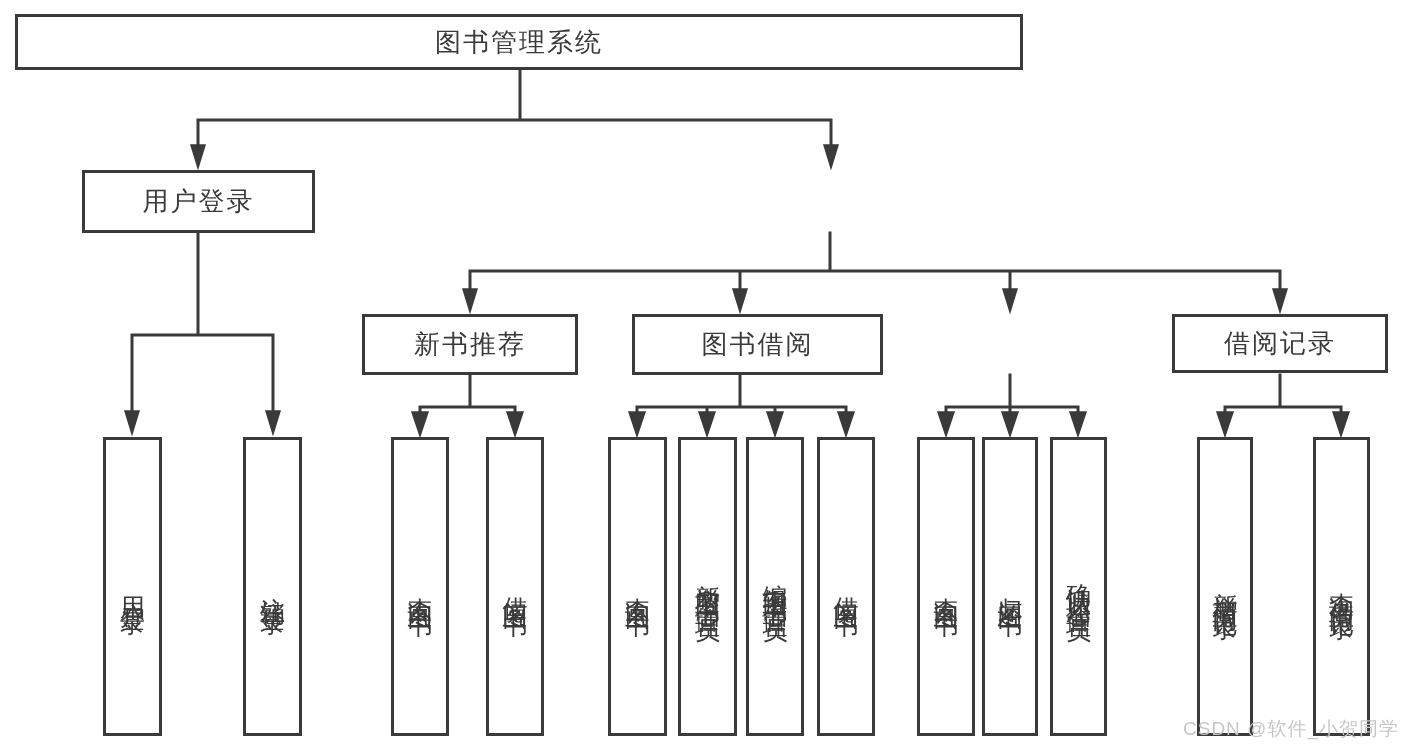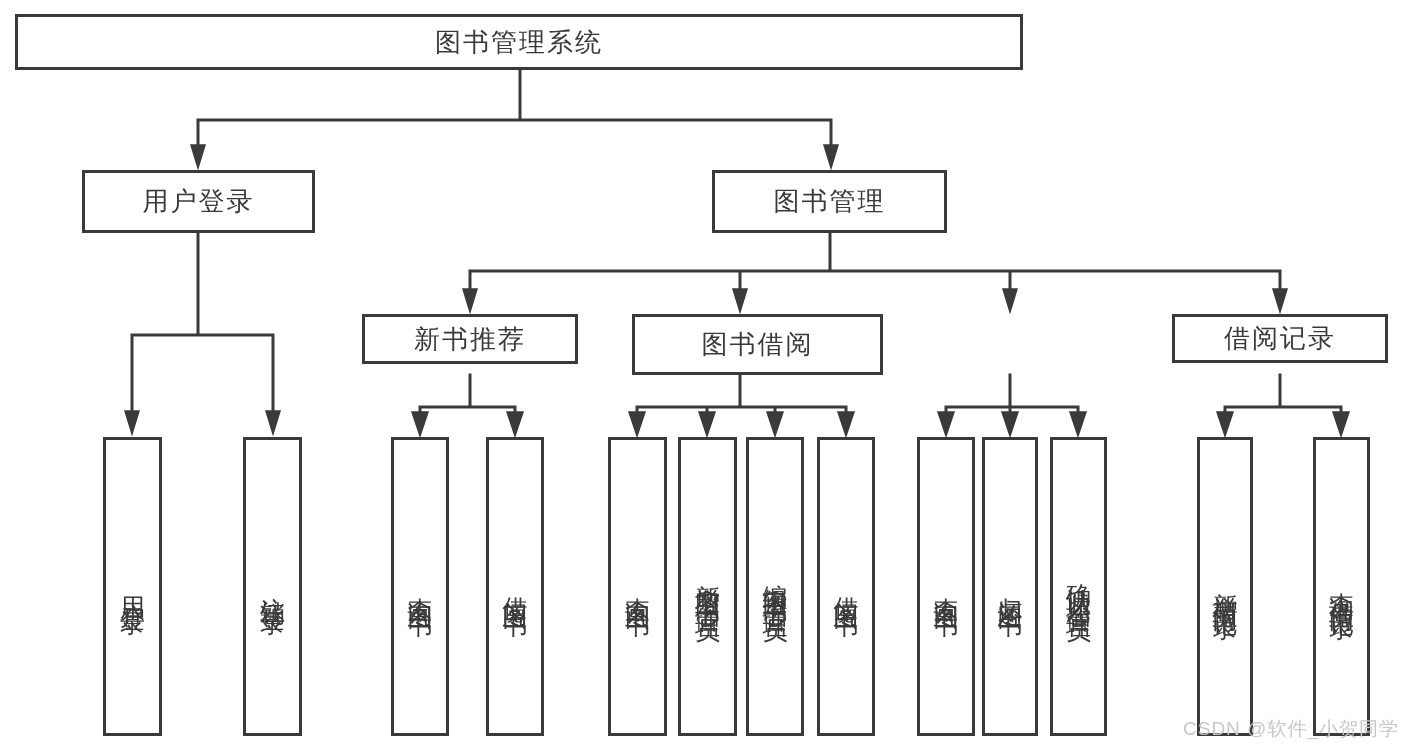--- a/index.html
+++ b/index.html
@@ -123,25 +123,24 @@
     <g>
       <path d="M1280 375 V407 M1225 407 H1341 M1225 407 V413 M1341 407 V413"></path>
       <polygon points="1217,412 1233,412 1225,436"></polygon>
       <polygon points="1333,412 1349,412 1341,436"></polygon>
     </g>
   </svg>
 
   <div class="node h" style="left:15px;top:14px;width:1008px;height:56px">图书管理系统</div>
 
   <div class="node h" style="left:82px;top:170px;width:233px;height:63px">用户登录</div>
-  <div class="node h" style="left:712px;top:170px;width:235px;height:63px">图书管理</div>
 
-  <div class="node h" style="left:362px;top:314px;width:216px;height:50px">新书推荐</div>
+  <div class="node h" style="left:362px;top:314px;width:216px;height:61px">新书推荐</div>
   <div class="node h" style="left:632px;top:314px;width:251px;height:61px">图书借阅</div>
-  <div class="node h" style="left:1172px;top:314px;width:216px;height:49px">借阅记录</div>
+  <div class="node h" style="left:1172px;top:314px;width:216px;height:59px">借阅记录</div>
 
   <div class="node v" style="left:103px;top:437px;width:59px;height:299px">用户登录</div>
   <div class="node v" style="left:243px;top:437px;width:59px;height:299px">注销登录</div>
 
   <div class="node v" style="left:391px;top:437px;width:58px;height:299px">查询图书</div>
   <div class="node v" style="left:486px;top:437px;width:58px;height:299px">借阅图书</div>
 
   <div class="node v" style="left:608px;top:437px;width:59px;height:299px">查询图书</div>
   <div class="node v" style="left:678px;top:437px;width:59px;height:299px">新增图书（管理员）</div>
   <div class="node v" style="left:746px;top:437px;width:58px;height:299px">编辑图书（管理员）</div>

